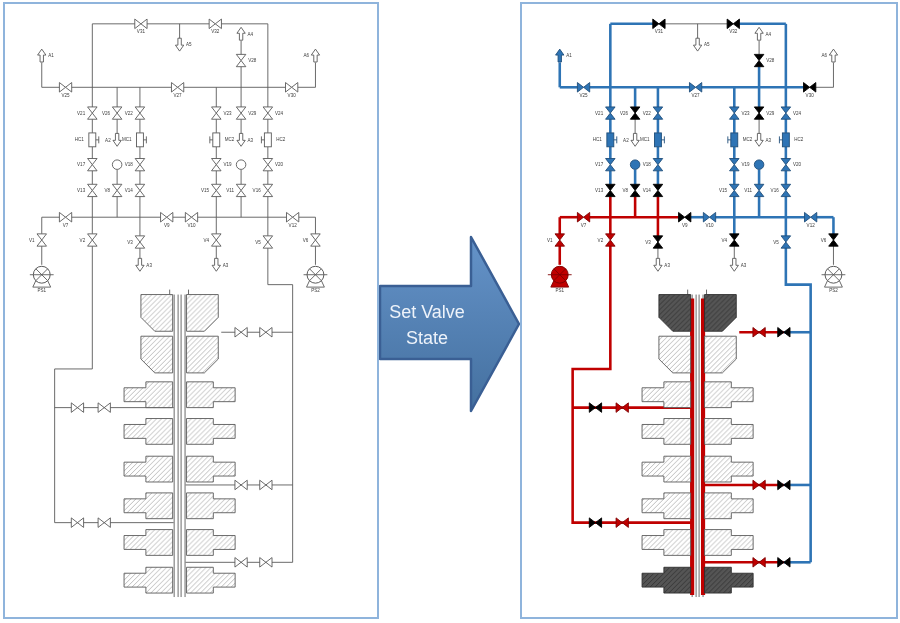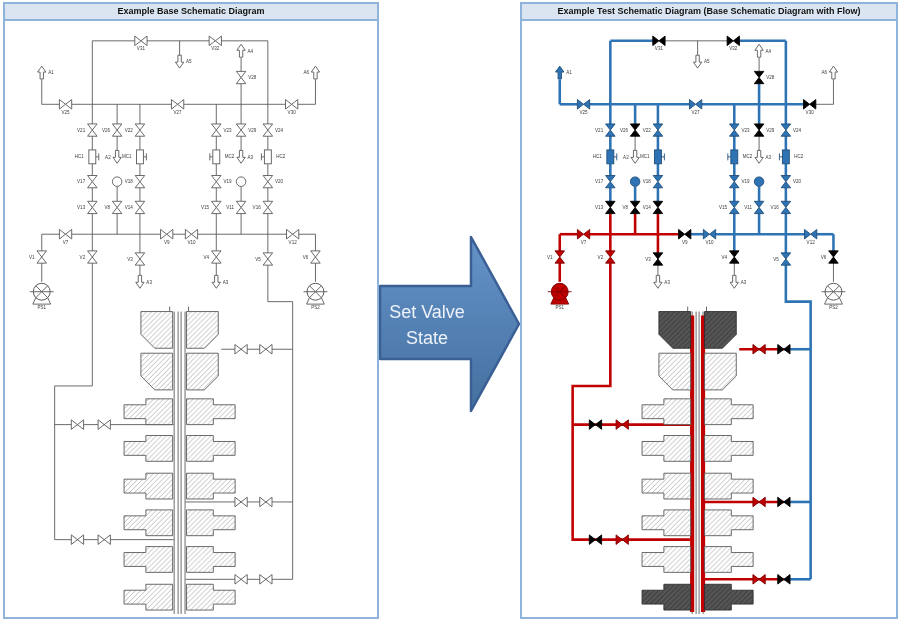--- a/index.html
+++ b/index.html
@@ -16,21 +16,20 @@
   .arrow-wrap{position:absolute;left:379px;top:234px;width:143px;height:182px;text-decoration:underline;}
   .arrow-wrap svg{display:block;width:143px;height:182px;}
   .arrow-label{fill:#eef3fa;font-size:18px;font-family:"Liberation Sans",sans-serif;}
 </style>
 </head>
 <body>
 
 <div class="stage">
 
   <section class="panel left">
-    <div class="titlebar">Example Base Schematic Diagram</div>
     <svg id="svgL" viewBox="0 0 373 601" preserveAspectRatio="xMidYMin meet">
         <defs>
           <pattern id="hatchL-base" width="5" height="5" patternUnits="userSpaceOnUse">
             <rect x="0" y="0" width="5" height="5" fill="#ffffff"></rect>
             <path d="M0,5 L5,0 M-1,1 L1,-1 M4,6 L6,4" stroke="#ababab" stroke-width="0.8"></path>
           </pattern>
           <pattern id="hatchD-base" width="5" height="5" patternUnits="userSpaceOnUse">
             <rect x="0" y="0" width="5" height="5" fill="#555555"></rect>
             <path d="M0,5 L5,0 M-1,1 L1,-1 M4,6 L6,4" stroke="#2f2f2f" stroke-width="0.8"></path>
           </pattern>
@@ -394,21 +393,20 @@
             <stop offset="1" stop-color="#44709f"></stop>
         </linearGradient>
       </defs>
       <polygon points="1,52 92,52 92,3 140,90 92,177 92,125 1,125" fill="url(#agrad)" stroke="#3a5f94" stroke-width="2.5" stroke-linejoin="round"></polygon>
       <text class="arrow-label" x="48" y="84" text-anchor="middle">Set Valve</text>
       <text class="arrow-label" x="48" y="110" text-anchor="middle">State</text>
     </svg>
   </div>
 
   <section class="panel right">
-    <div class="titlebar">Example Test Schematic Diagram (Base Schematic Diagram with Flow)</div>
     <svg id="svgR" viewBox="0 0 373 601" preserveAspectRatio="xMidYMin meet">
         <defs>
           <pattern id="hatchL-flow" width="5" height="5" patternUnits="userSpaceOnUse">
             <rect x="0" y="0" width="5" height="5" fill="#ffffff"></rect>
             <path d="M0,5 L5,0 M-1,1 L1,-1 M4,6 L6,4" stroke="#ababab" stroke-width="0.8"></path>
           </pattern>
           <pattern id="hatchD-flow" width="5" height="5" patternUnits="userSpaceOnUse">
             <rect x="0" y="0" width="5" height="5" fill="#555555"></rect>
             <path d="M0,5 L5,0 M-1,1 L1,-1 M4,6 L6,4" stroke="#2f2f2f" stroke-width="0.8"></path>
           </pattern>

